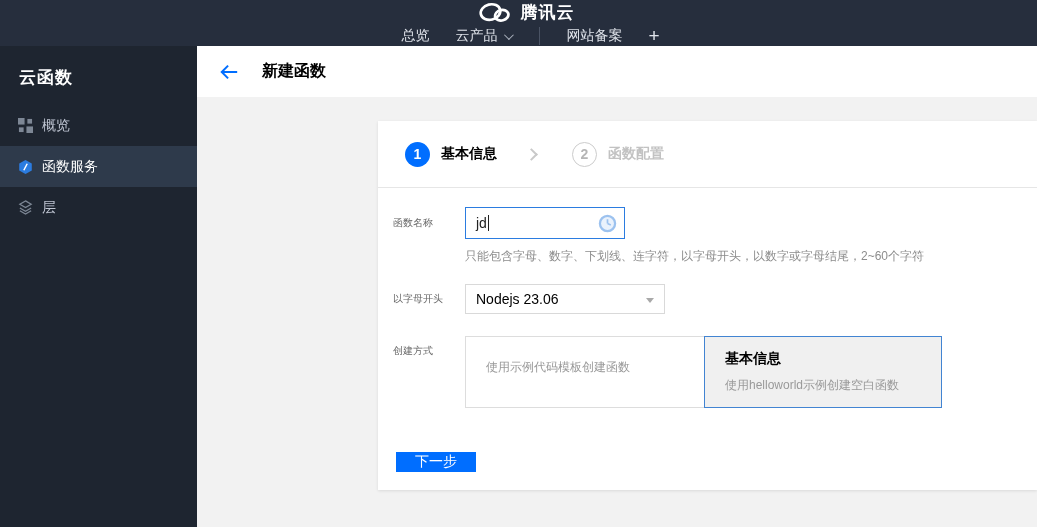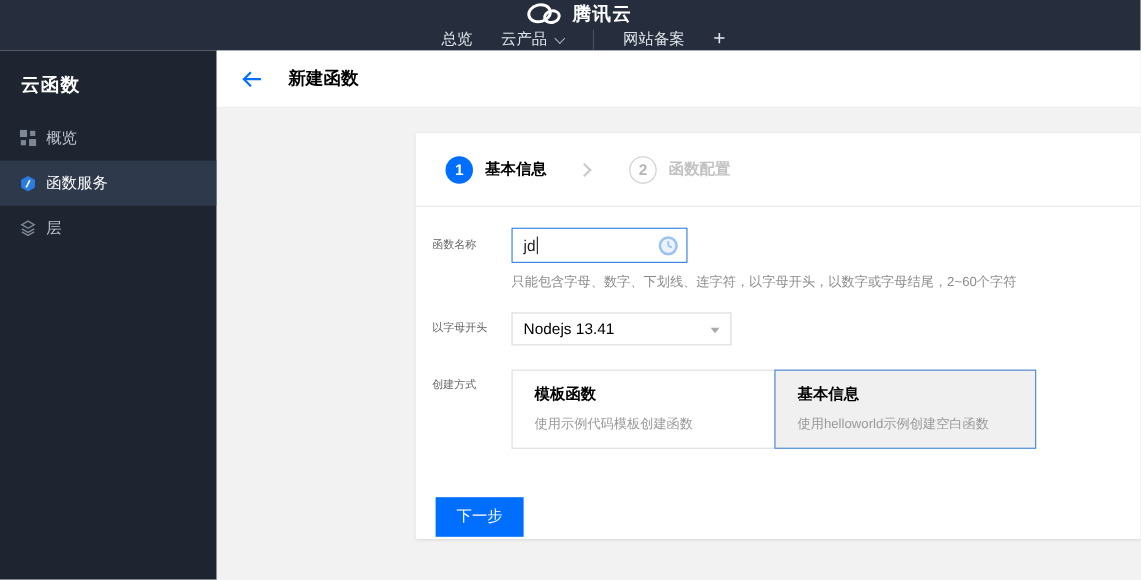--- a/index.html
+++ b/index.html
@@ -68,21 +68,21 @@
   .select-caret { position:absolute; right:10px; top:13px; width:0; height:0; border-left:4.5px solid transparent; border-right:4.5px solid transparent; border-top:5px solid #a9a9a9; }
   .r2 { margin-bottom:22px; }
 
   .opt-cards { display:flex; }
   .opt-card { width:240px; height:72px; border:1px solid #ddd; background:#fff; padding:13px 0 0 20px; cursor:pointer; }
   .opt-card.selected { width:238px; margin-left:-1px; border:1px solid #4284d2; background:#f0f0f0; position:relative; }
   .opt-title { font-size:14px; font-weight:bold; color:#000; }
   .opt-desc { font-size:12px; color:#999; margin-top:9px; }
   .r3 { margin-bottom:44px; }
 
-  .next-btn { width:80px; height:36px; background:#006eff; color:#fff; font-size:14px; border:none; cursor:pointer; margin-left:3px; font-family:inherit; }
+  .next-btn { width:80px; height:20px; background:#006eff; color:#fff; font-size:14px; border:none; cursor:pointer; margin-left:3px; font-family:inherit; }
 </style>
 </head>
 <body>
 
 <div class="topbar">
   <div class="brand">
     <span style="display:flex;">
       <svg width="36" height="25" viewBox="0 0 40 27">
         <ellipse cx="15" cy="13" rx="11" ry="8.5" fill="none" stroke="#fff" stroke-width="3" transform="rotate(-14 15 13)"></ellipse>
         <ellipse cx="27.5" cy="16.5" rx="7.5" ry="5.8" fill="none" stroke="#fff" stroke-width="3" transform="rotate(-14 27.5 16.5)"></ellipse>
@@ -181,30 +181,29 @@
                   </svg>
                 </span>
               </div>
               <div class="hint">只能包含字母、数字、下划线、连字符，以字母开头，以数字或字母结尾，2~60个字符</div>
             </div>
           </div>
 
           <div class="frow r2">
             <div class="flabel">以字母开头</div>
             <div class="select-box">
-              <span class="val">Nodejs 13.41</span>
+              <span class="val">Nodejs 23.06</span>
               <i class="select-caret"></i>
             </div>
           </div>
 
           <div class="frow r3">
             <div class="flabel">创建方式</div>
             <div class="opt-cards">
               <div class="opt-card">
-                <div class="opt-title">模板函数</div>
                 <div class="opt-desc">使用示例代码模板创建函数</div>
               </div>
               <div class="opt-card selected">
                 <div class="opt-title">基本信息</div>
                 <div class="opt-desc">使用helloworld示例创建空白函数</div>
               </div>
             </div>
           </div>
 
           <button class="next-btn">下一步</button>

